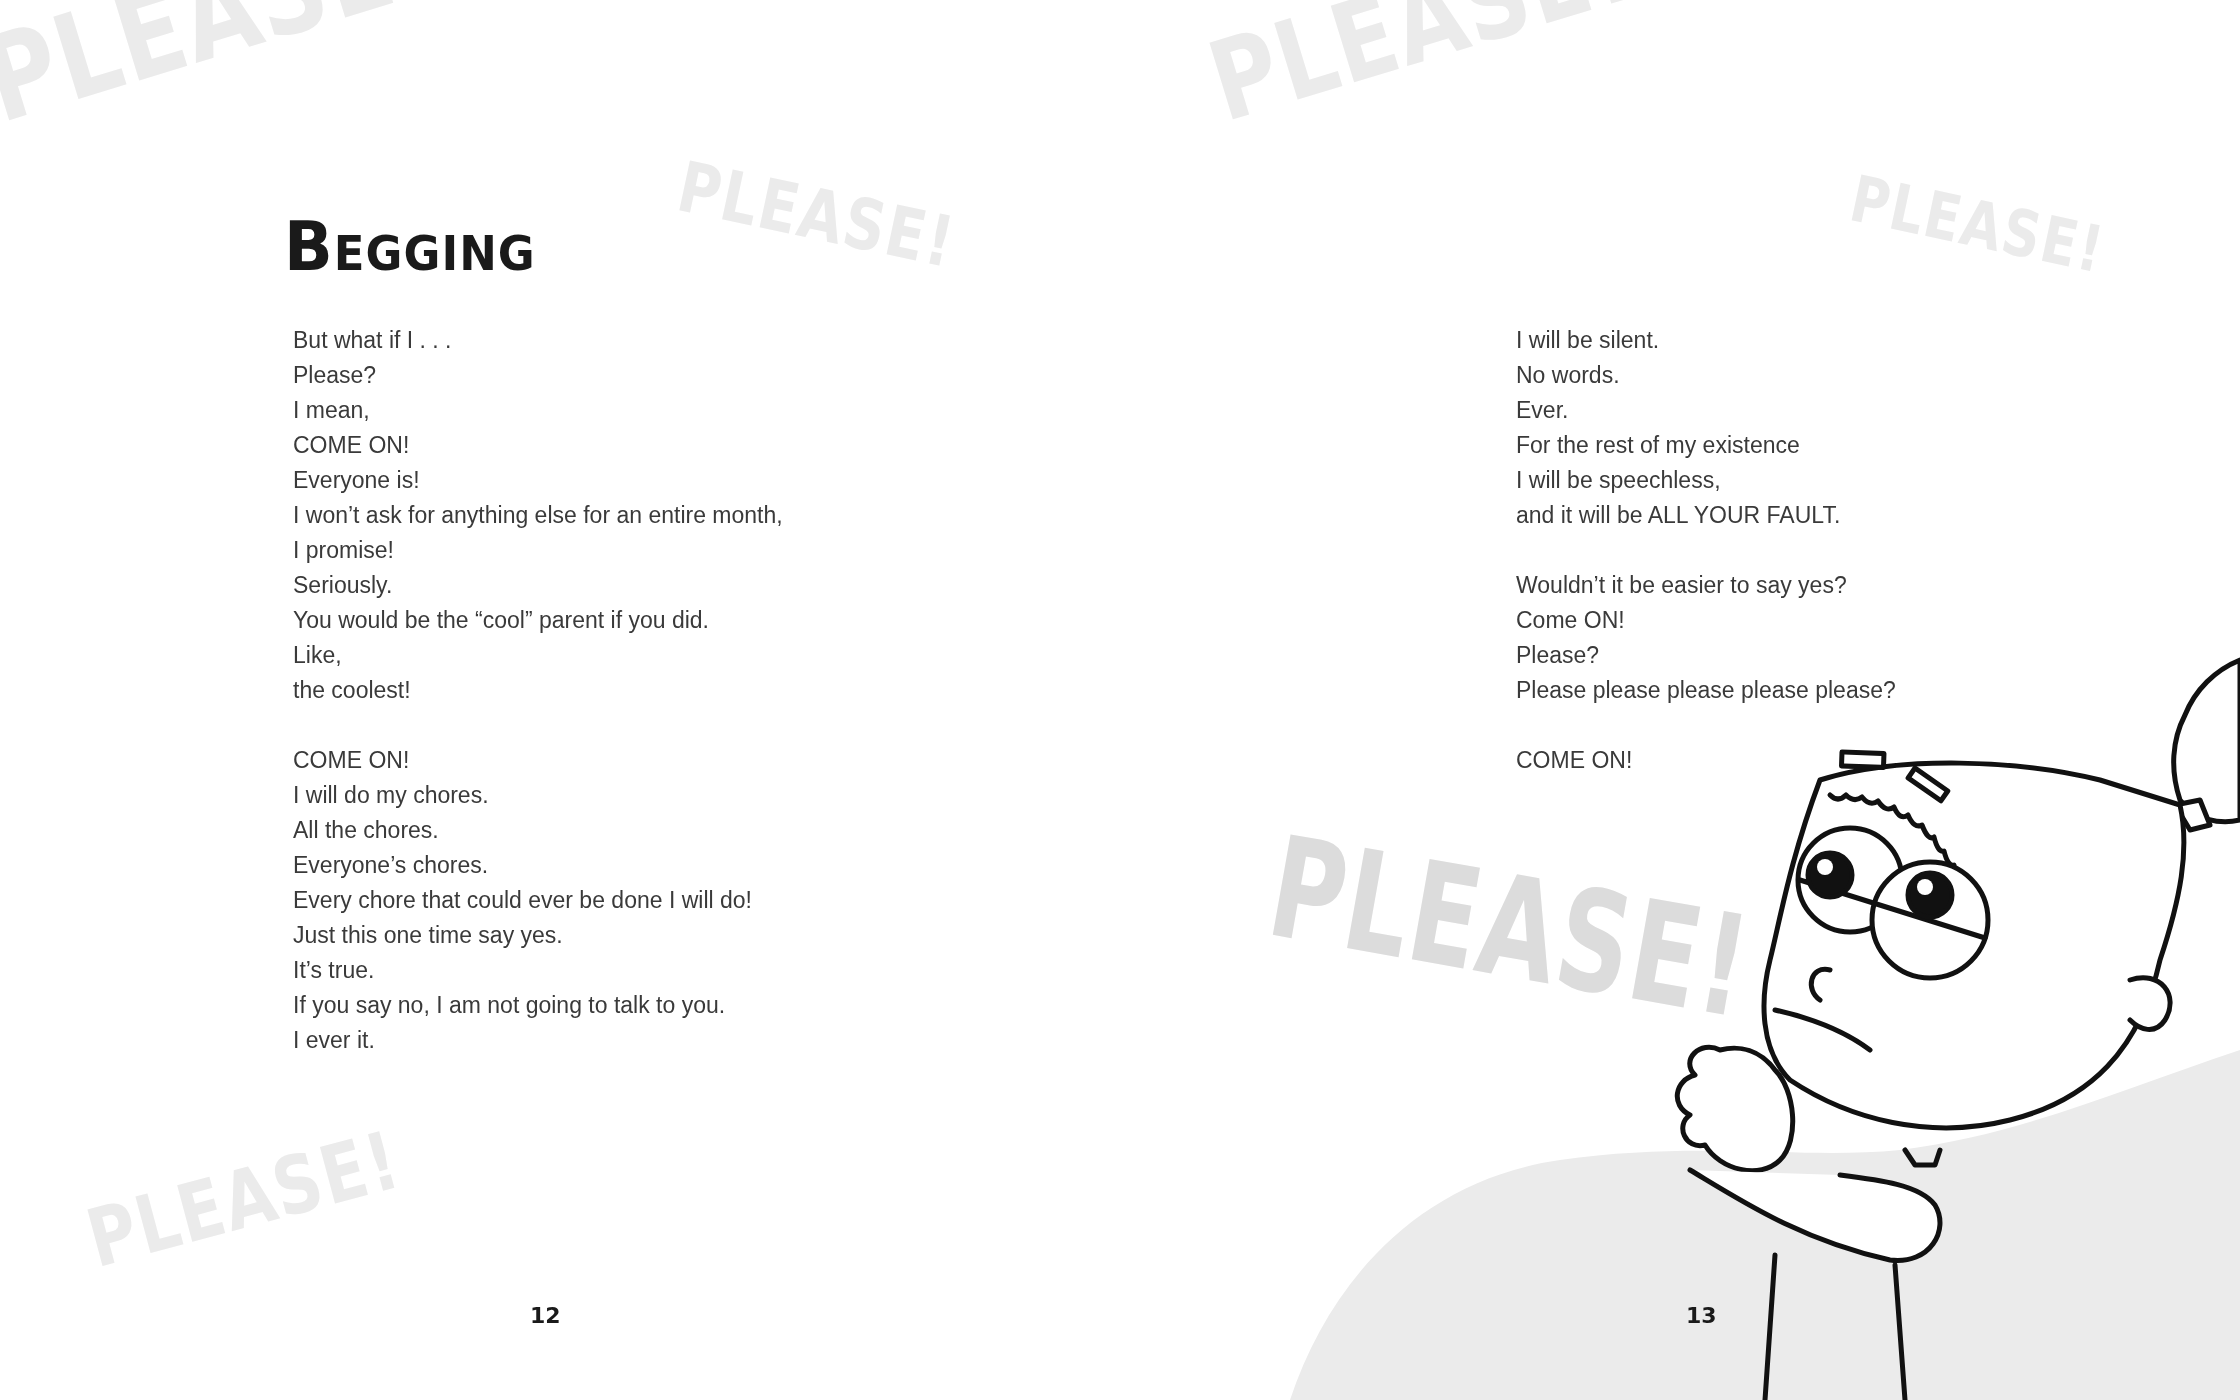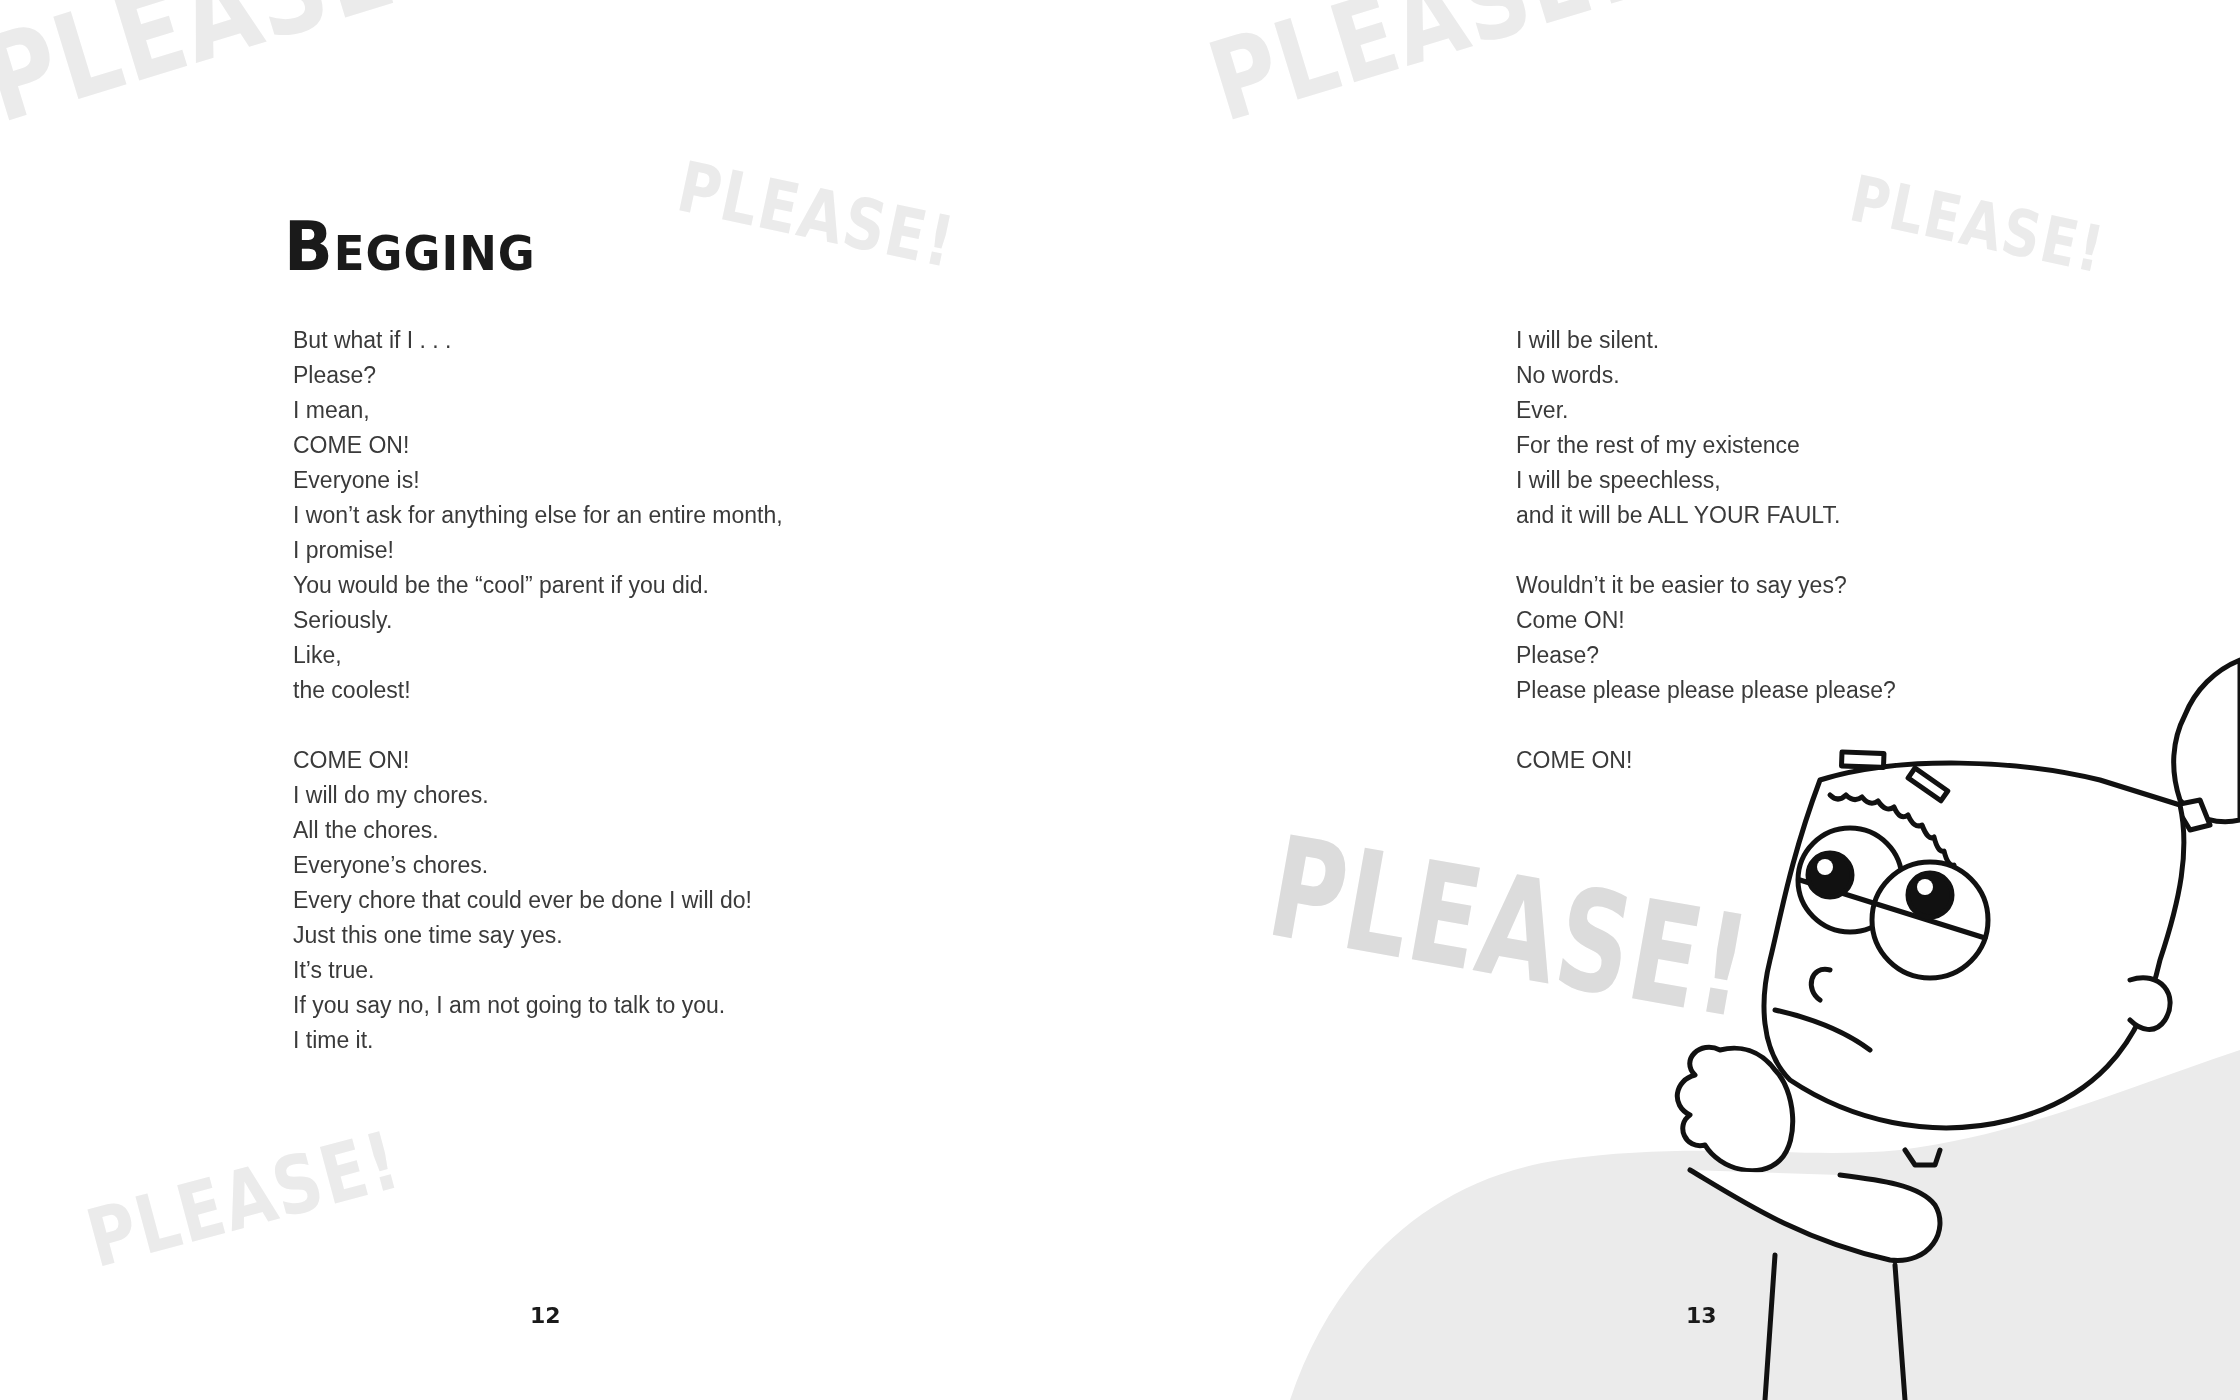--- a/index.html
+++ b/index.html
@@ -70,34 +70,34 @@
     <h1 class="title">Begging</h1>
 
     <ul class="poem poem-left">
       <li>But what if I . . .</li>
       <li>Please?</li>
       <li>I mean,</li>
       <li>COME ON!</li>
       <li>Everyone is!</li>
       <li>I won’t ask for anything else for an entire month,</li>
       <li>I promise!</li>
+      <li>Seriously.</li>
       <li>You would be the “cool” parent if you did.</li>
-      <li>Seriously.</li>
       <li>Like,</li>
       <li>the coolest!</li>
       <li class="blank"></li>
       <li>COME ON!</li>
       <li>I will do my chores.</li>
       <li>All the chores.</li>
       <li>Everyone’s chores.</li>
       <li>Every chore that could ever be done I will do!</li>
       <li>Just this one time say yes.</li>
       <li>It’s true.</li>
       <li>If you say no, I am not going to talk to you.</li>
-      <li>I time it.</li>
+      <li>I ever it.</li>
     </ul>
 
     <div class="page-number pn-left">12</div>
   </div>
 
   <svg class="illustration" viewBox="0 0 2240 1400">
     <path d="M1290,1400 C1330,1280 1420,1180 1560,1160 C1700,1140 1800,1160 1900,1150 C2020,1135 2120,1090 2240,1050 L2240,1400 Z" fill="#ebebeb"></path>
   </svg>
 
   <div class="page page-right" style="background:transparent;">

